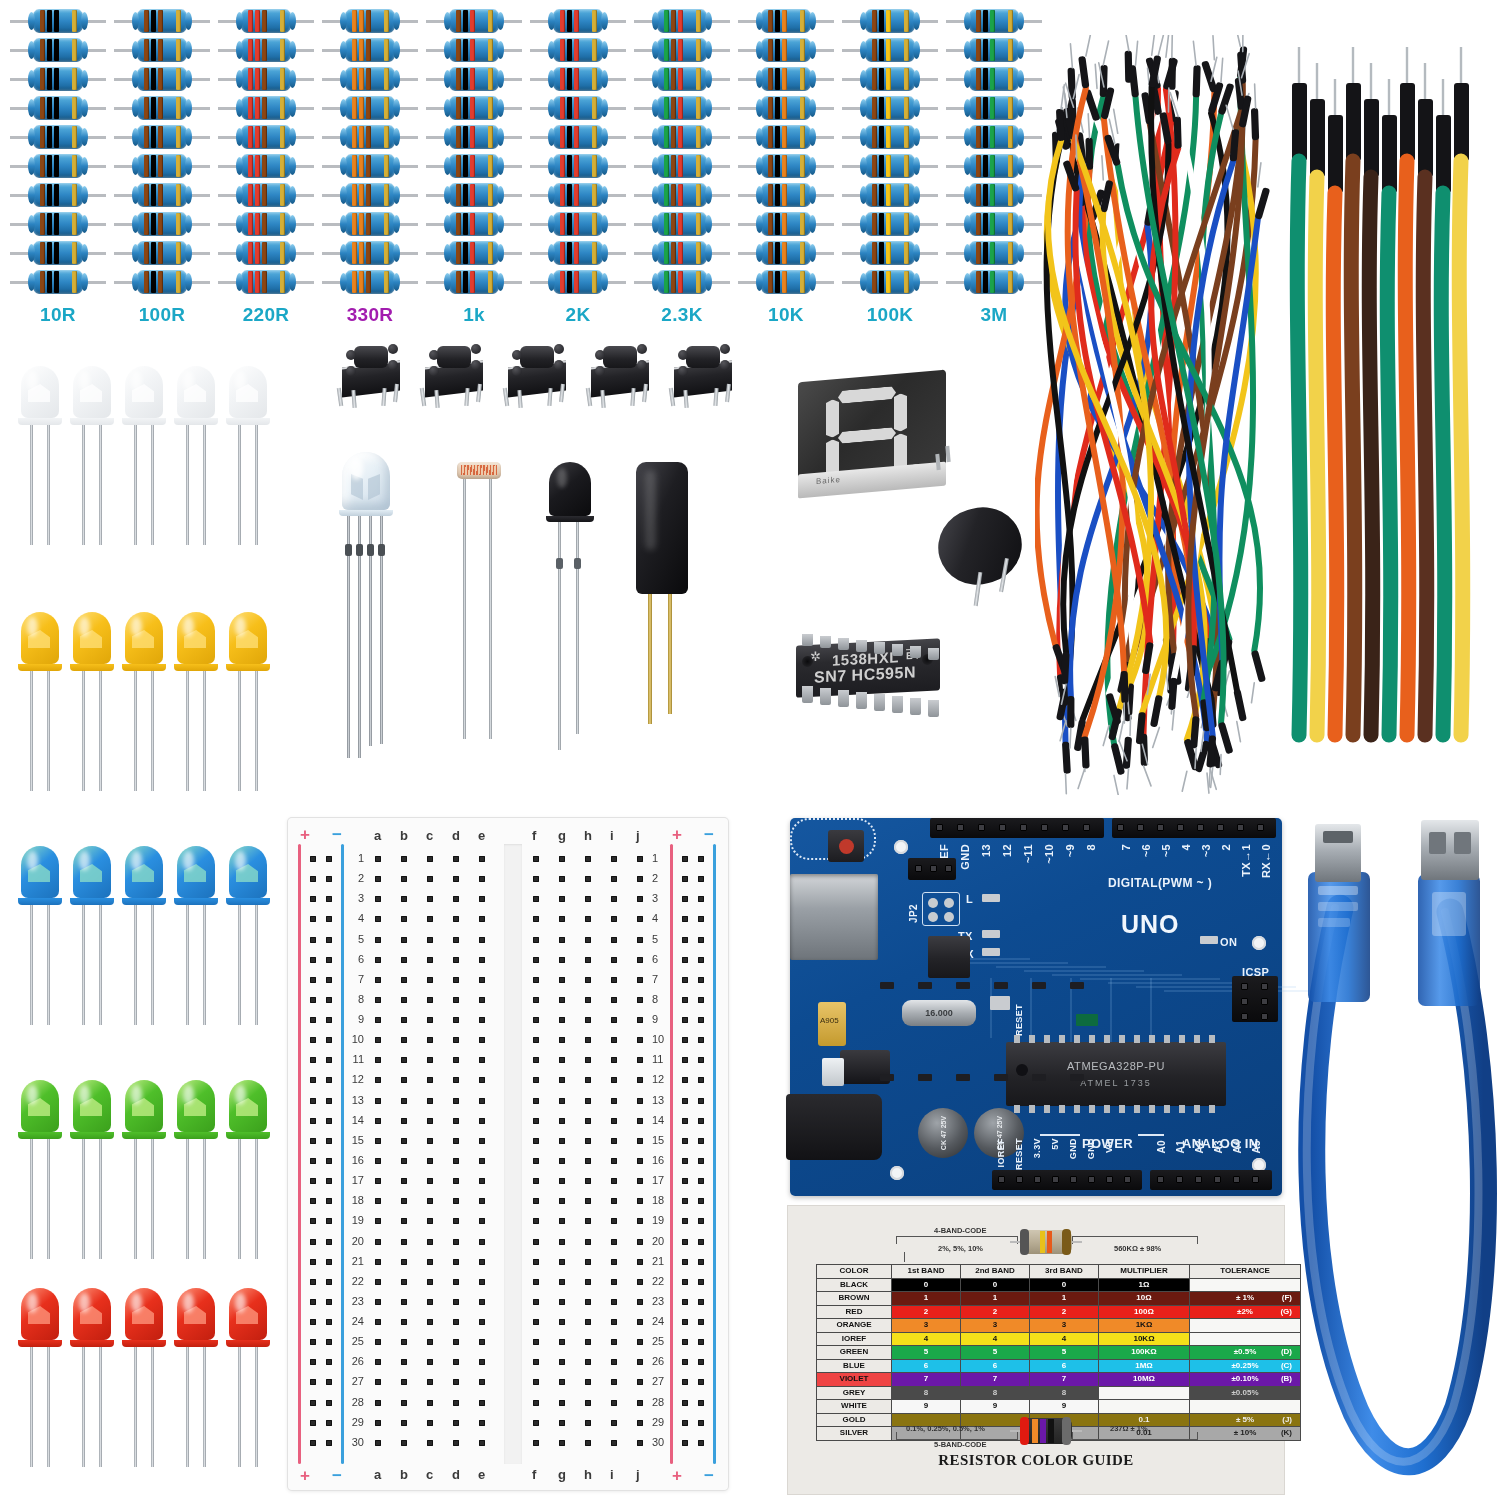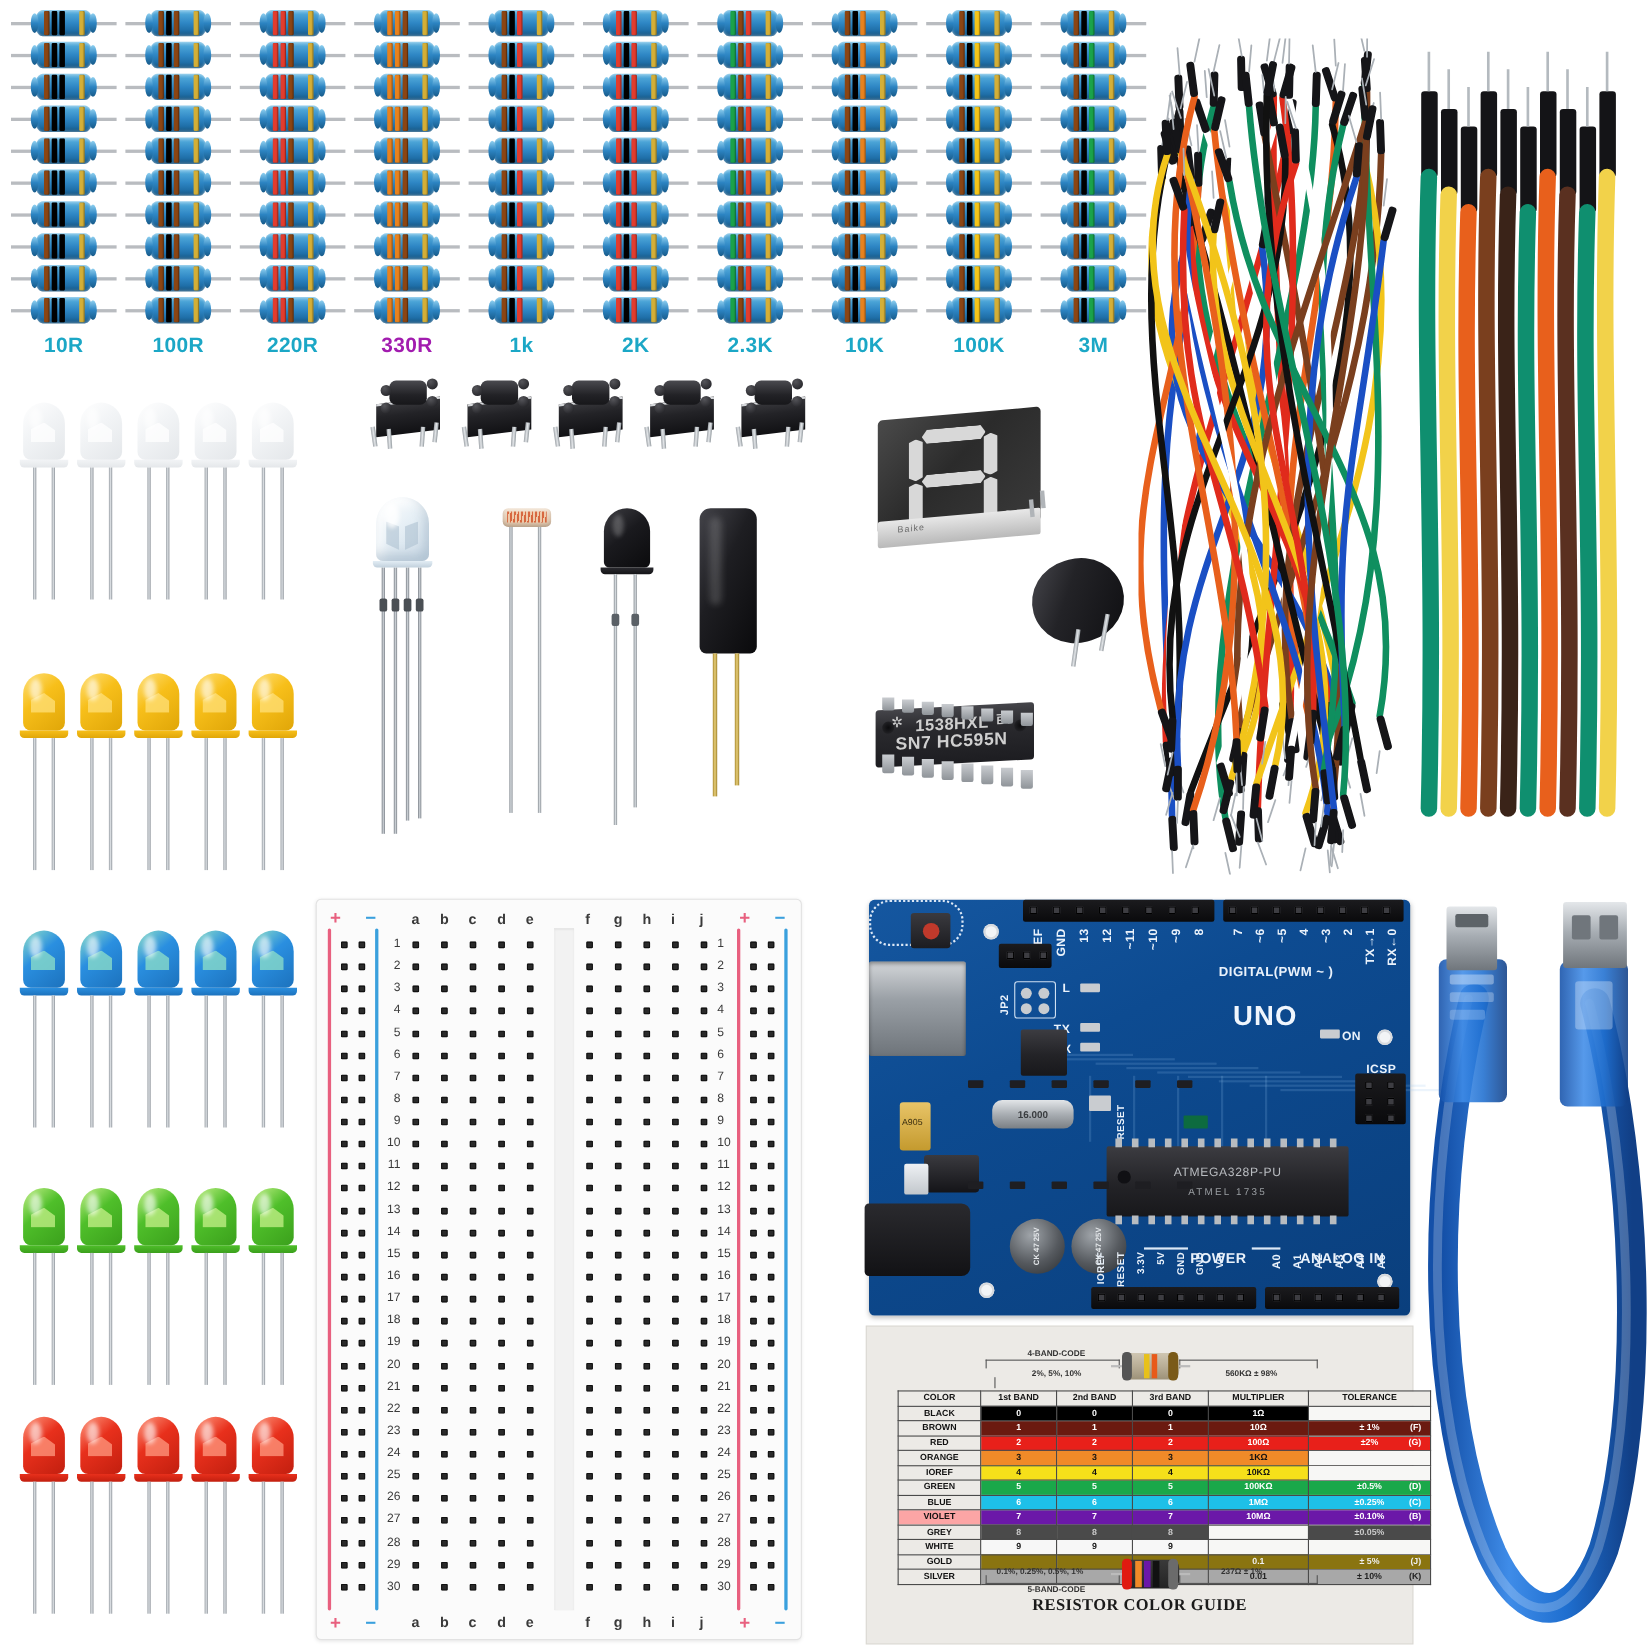--- a/index.html
+++ b/index.html
@@ -2756,21 +2756,21 @@
         </tr>
         <tr>
           <td style="background: rgb(236, 234, 230); color: rgb(17, 17, 17);">BLUE</td>
           <td style="background: rgb(30, 192, 232); color: rgb(255, 255, 255);">6</td>
           <td style="background: rgb(30, 192, 232); color: rgb(255, 255, 255);">6</td>
           <td style="background: rgb(30, 192, 232); color: rgb(255, 255, 255);">6</td>
           <td style="background: rgb(30, 192, 232); color: rgb(255, 255, 255);">1MΩ</td>
           <td style="background: rgb(30, 192, 232); color: rgb(255, 255, 255); position: relative;"><span>±0.25%</span><span style="position: absolute; right: 8px;">(C)</span></td>
         </tr>
         <tr>
-          <td style="background: #fca5a5; color: rgb(17, 17, 17);">VIOLET</td>
+          <td style="background: #ef4444; color: rgb(17, 17, 17);">VIOLET</td>
           <td style="background: rgb(107, 24, 168); color: rgb(255, 255, 255);">7</td>
           <td style="background: rgb(107, 24, 168); color: rgb(255, 255, 255);">7</td>
           <td style="background: rgb(107, 24, 168); color: rgb(255, 255, 255);">7</td>
           <td style="background: rgb(107, 24, 168); color: rgb(255, 255, 255);">10MΩ</td>
           <td style="background: rgb(107, 24, 168); color: rgb(255, 255, 255); position: relative;"><span>±0.10%</span><span style="position: absolute; right: 8px;">(B)</span></td>
         </tr>
         <tr>
           <td style="background: rgb(236, 234, 230); color: rgb(17, 17, 17);">GREY</td>
           <td style="background: rgb(74, 74, 74); color: rgb(204, 204, 204);">8</td>
           <td style="background: rgb(74, 74, 74); color: rgb(204, 204, 204);">8</td>

